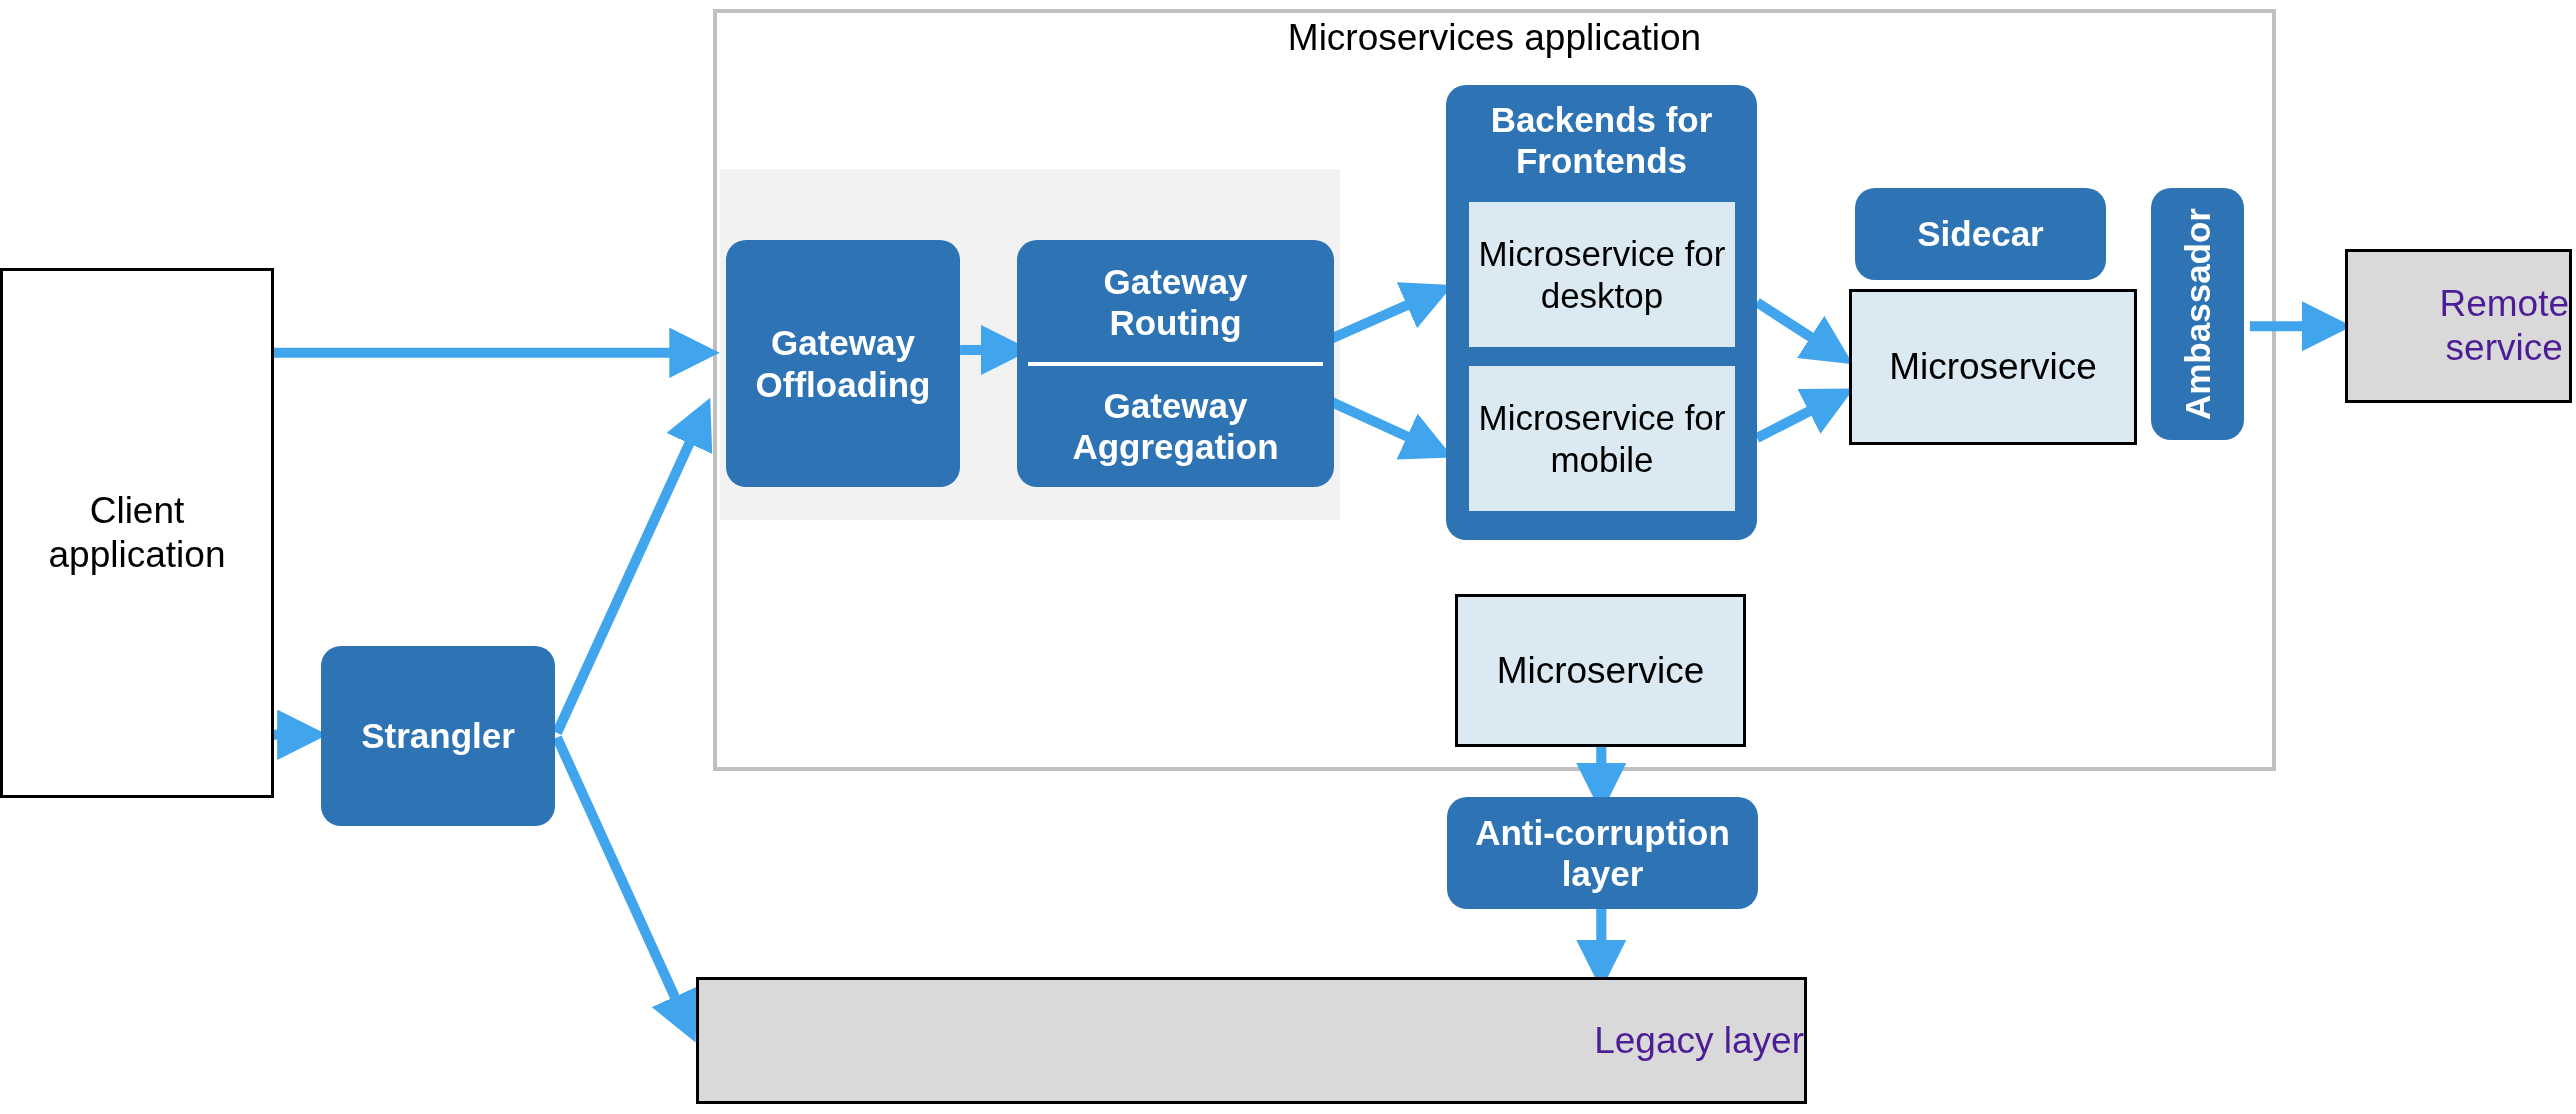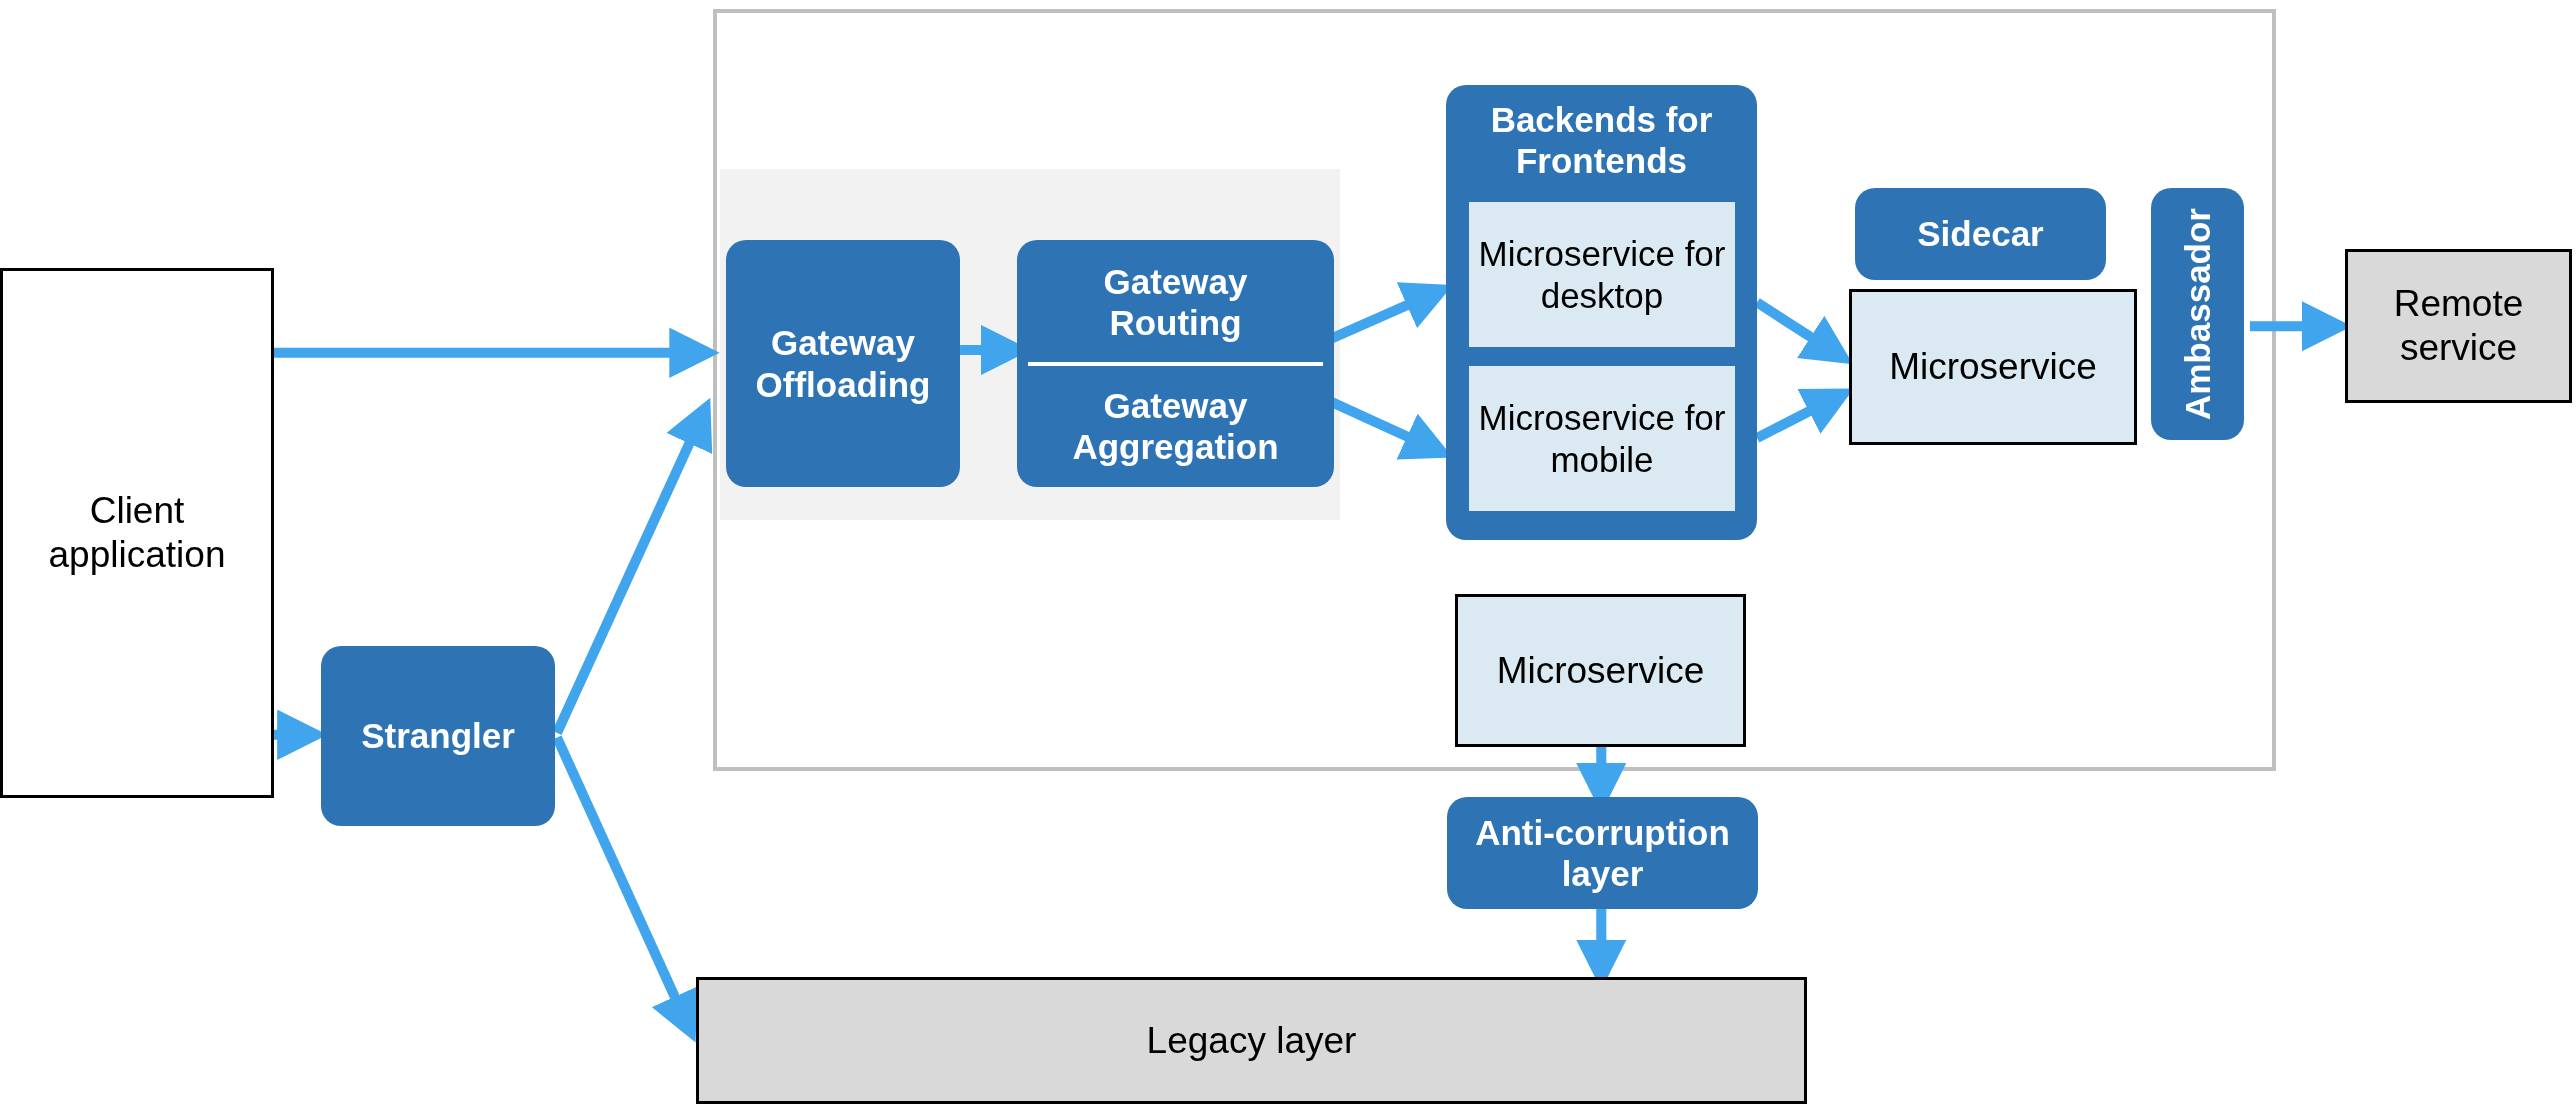--- a/index.html
+++ b/index.html
@@ -28,23 +28,24 @@
   .box-plain {
     background: #ffffff;
     border: 3.7px solid #000000;
     color: #000000;
     font-size: 37px;
     font-weight: 400;
   }
   .box-grey {
     background: #d9d9d9;
     border: 3.7px solid #000000;
-    color: #000000;
-    font-size: 37px;
-    font-weight: 400;
+    color: #4c1d95;
+    font-size: 37px;
+    font-weight: 400;
+    justify-content: flex-end;
   }
   .box-lightblue {
     background: #dbeaf2;
     border: 3.7px solid #000000;
     color: #000000;
     font-size: 37px;
     font-weight: 400;
   }
   
   .box-blue {
@@ -133,20 +134,21 @@
     height: 1115px;
     pointer-events: none;
   }
 </style>
 </head>
 <body>
 
 <div id="canvas">
 
   <div class="container-outline" style="left:713px; top:9.2px; width:1563px; height:762px;"></div>
+  <div class="container-title" style="left:713px; top:16.5px; width:1563px;">Microservices application</div>
 
   <div class="panel-grey" style="left:720px; top:169px; width:620px; height:351px;"></div>
 
   <svg class="arrows" viewBox="0 0 2812 1217">
     <defs>
       <marker id="ah" markerWidth="5" markerHeight="5" refX="3.4" refY="2.5" orient="auto" markerUnits="strokeWidth">
         <path d="M0,0 L5,2.5 L0,5 z" fill="#41a5ee"></path>
       </marker>
     </defs>
     <g stroke="#41a5ee" stroke-width="11" fill="none" marker-end="url(#ah)">

